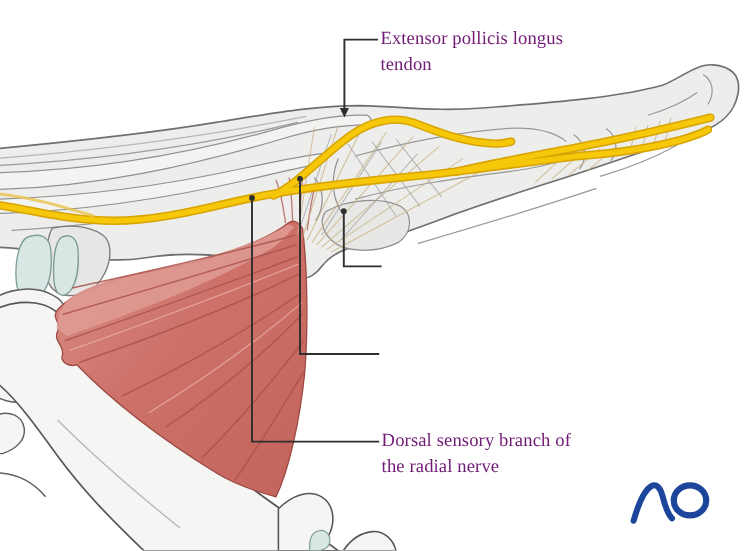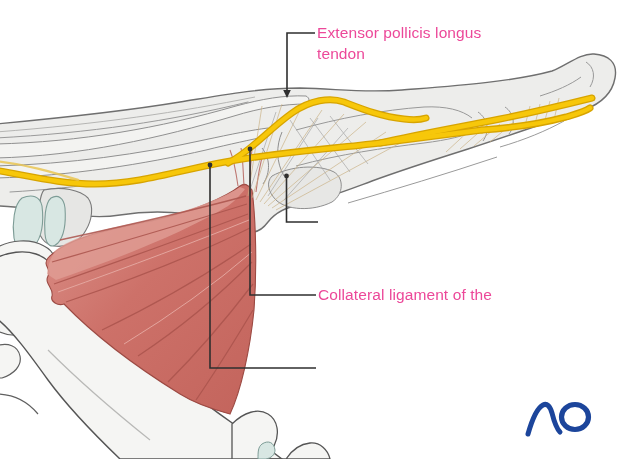--- a/index.html
+++ b/index.html
@@ -8,23 +8,24 @@
     width:620px;height:459px;
     background:#ffffff;
     overflow:hidden;
     font-family:"Liberation Sans",sans-serif;
   }
   #stage svg{position:absolute;left:0;top:0;width:620px;height:459px;display:block;}
   .label{
     position:absolute;
     font-size:15.5px;
     line-height:21px;
-    color:#ec4899;
+    color:#701a75;
     white-space:nowrap;
     letter-spacing:0.1px;
+    font-family:Liberation Serif, serif;
   }
 </style>
 </head>
 <body>
 
 <div id="stage">
 
   <svg viewBox="0 0 620 459" aria-hidden="false">
     <defs>
       <linearGradient id="muscleGrad" x1="0" y1="0" x2="1" y2="1">
@@ -182,16 +183,19 @@
       <path d="M528,434 C532,420 537,408 543,405 C547,403 550,406 552,413 C554,421 556,428 560,432" stroke="#1c459b" stroke-width="5"></path>
       <ellipse cx="575" cy="417" rx="13.5" ry="12.5" stroke="#1c459b" stroke-width="5.2"></ellipse>
     </g>
   </svg>
 
   <div class="label" style="left:317px;top:22px">
     <div>Extensor pollicis longus</div>
     <div>tendon</div>
   </div>
   <div class="label" style="left:318px;top:284px">
-    <div>Collateral ligament of the</div>
   </div>
+  <div class="label" style="left:318px;top:357px">
+    <div>Dorsal sensory branch of</div>
+    <div>the radial nerve</div>
+  </div>
 
 </div>
 
 </body></html>

